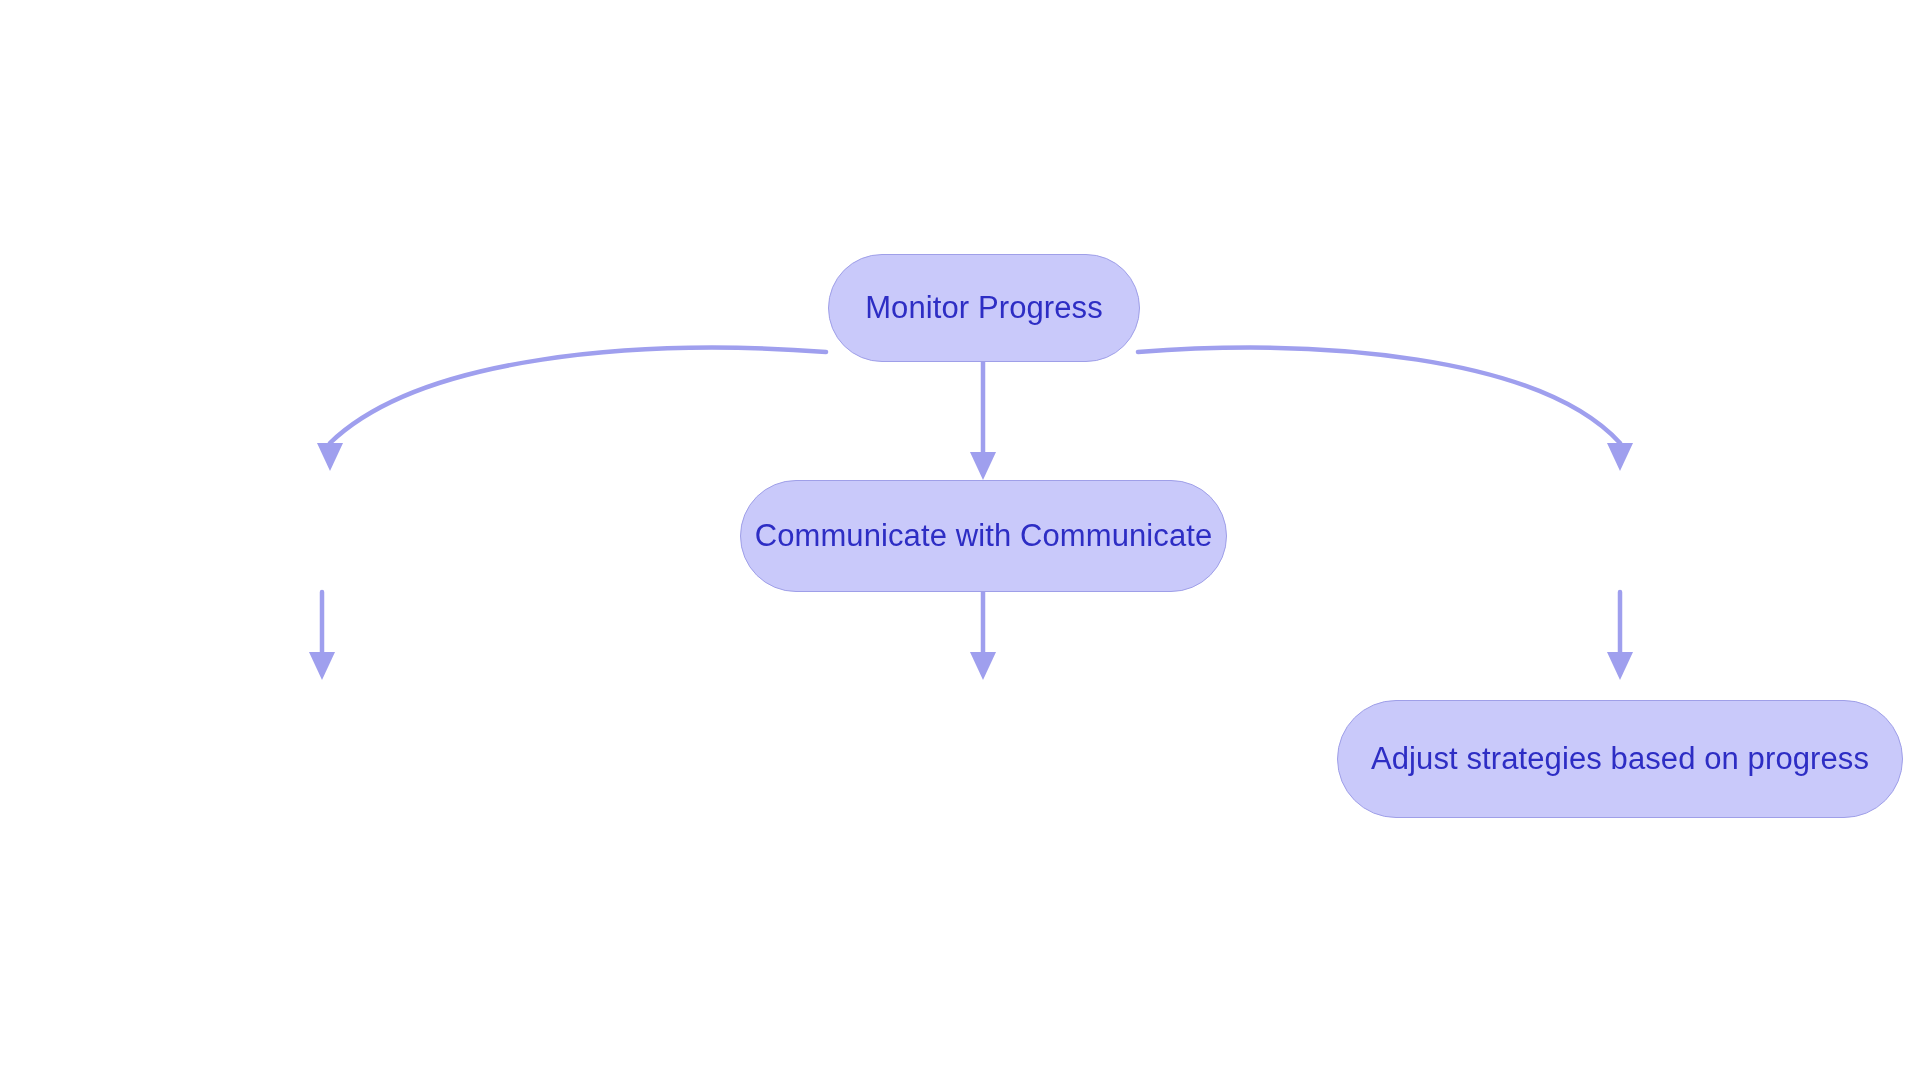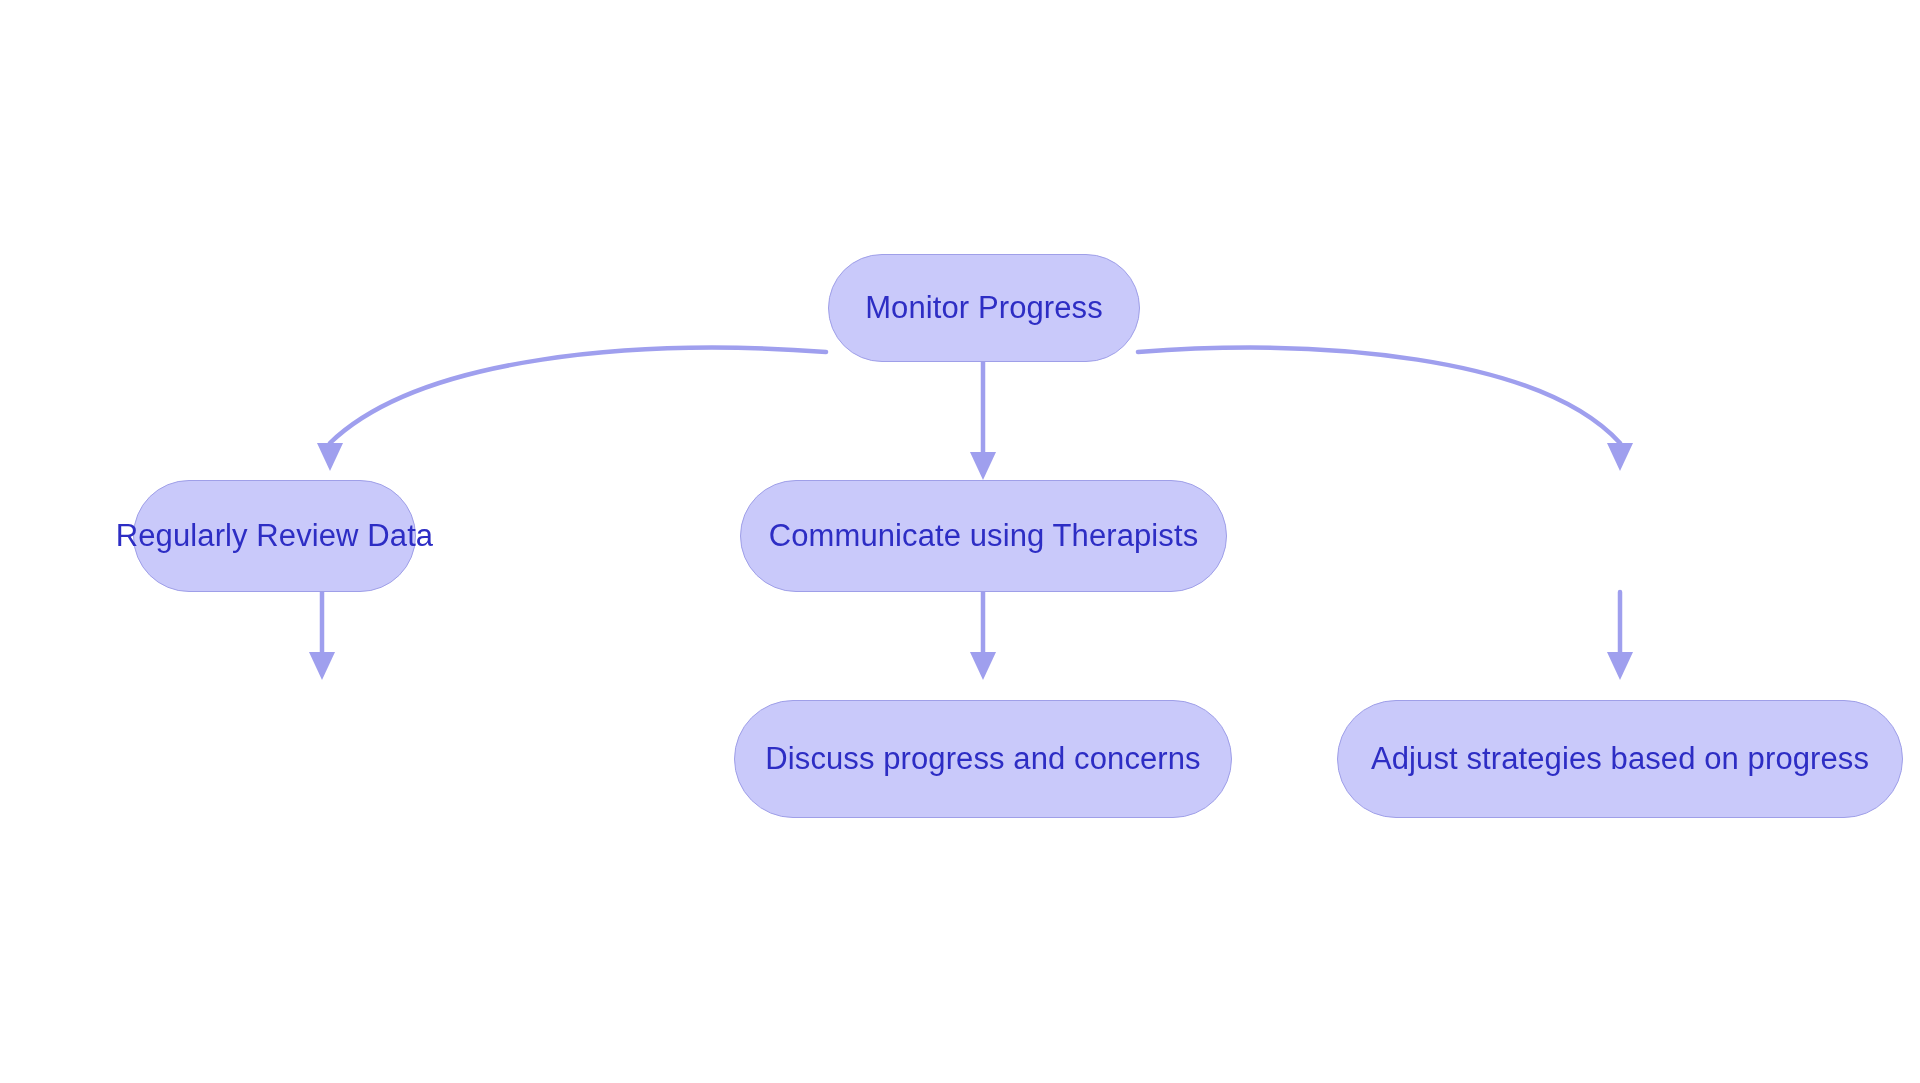--- a/index.html
+++ b/index.html
@@ -89,31 +89,25 @@
     <g>
       <line x1="1620" y1="592" x2="1620" y2="655" stroke="#9f9fee" stroke-width="4.5" stroke-linecap="round"></line>
       <polygon points="1607,652 1633,652 1620,680" fill="#9f9fee"></polygon>
     </g>
   </svg>
 
   <div class="node node-root" style="left:828px; top:254px; width:312px; height:108px; border-radius:54px;">
     <span class="node-label">Monitor Progress</span>
   </div>
 
-  <div class="node node-mid" style="left:133px; top:480px; width:283px; height:112px; border-radius:56px;">
-    <span class="node-label">Regularly Review Data</span>
-  </div>
 
   <div class="node node-mid" style="left:740px; top:480px; width:487px; height:112px; border-radius:56px;">
-    <span class="node-label">Communicate using Therapists</span>
+    <span class="node-label">Communicate with Communicate</span>
   </div>
 
 
 
-  <div class="node node-leaf" style="left:734px; top:700px; width:498px; height:118px; border-radius:59px;">
-    <span class="node-label">Discuss progress and concerns</span>
-  </div>
 
   <div class="node node-leaf" style="left:1337px; top:700px; width:566px; height:118px; border-radius:59px;">
     <span class="node-label">Adjust strategies based on progress</span>
   </div>
 
 </div>
 
 </body></html>

